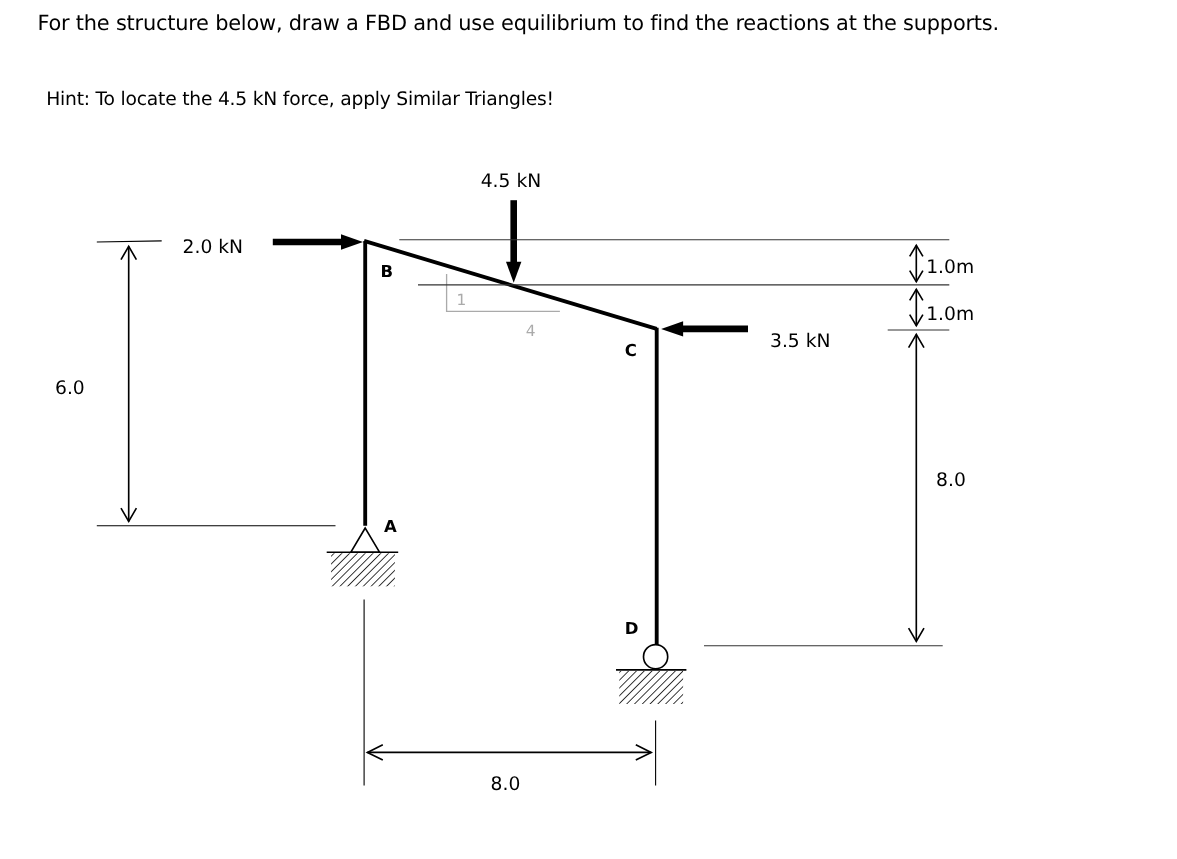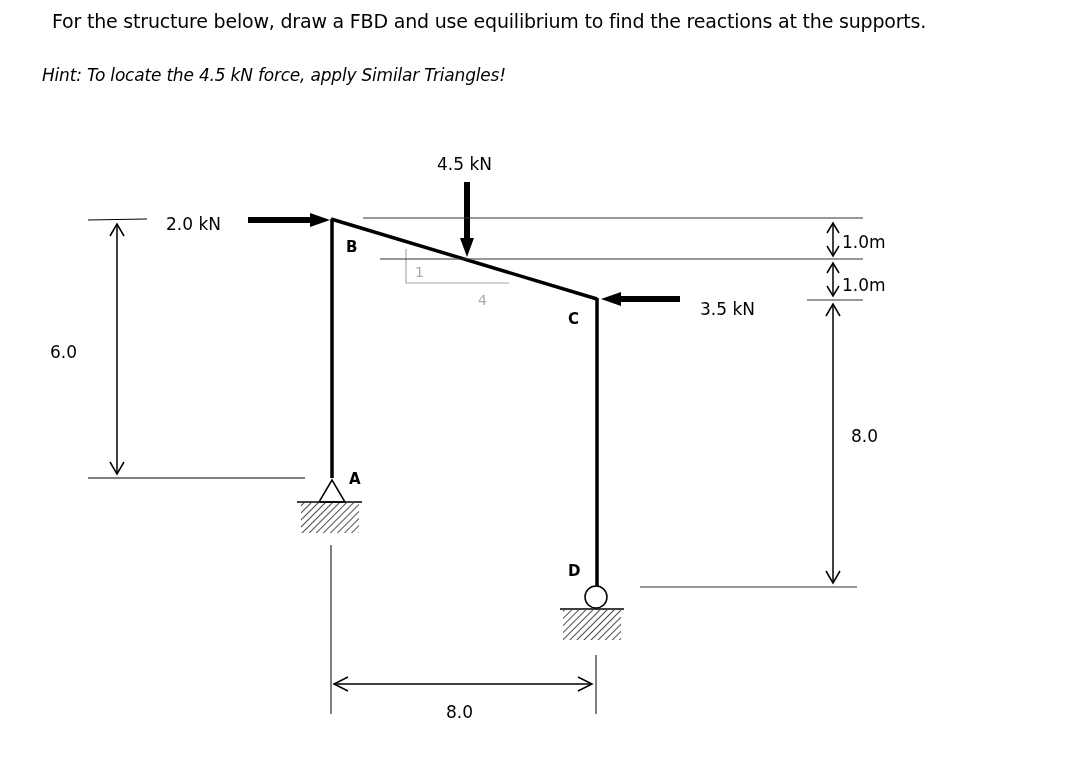--- a/index.html
+++ b/index.html
@@ -1,18 +1,18 @@
 <!DOCTYPE html>
 <html><head>
 <meta charset="utf-8">
 <style>
   html, body { margin:0; padding:0; background:#ffffff; }
   body { width:1070px; height:781px; position:relative; overflow:hidden; font-family:"DejaVu Sans", sans-serif; color:#000; }
-  .prompt { position:absolute; left:52px; top:10px; font-size:19px; letter-spacing:-0.2px; }
-  .hint { position:absolute; left:42px; top:65px; font-size:17px; font-style:italic; letter-spacing:-0.2px; }
+  .prompt { position:absolute; left:34px; top:10px; font-size:19px; letter-spacing:-0.2px; }
+  .hint { position:absolute; left:42px; top:80px; font-size:17px; letter-spacing:-0.2px; }
   svg { position:absolute; left:0; top:0; }
   svg text { font-family:"DejaVu Sans", sans-serif; }
   .lbl { font-size:17px; fill:#000; }
   .pt { font-size:15px; font-weight:bold; fill:#000; }
   .slope { font-size:14px; fill:#aaaaaa; }
 </style>
 </head>
 <body>
 
 <div class="prompt">For the structure below, draw a FBD and use equilibrium to find the reactions at the supports.</div>

